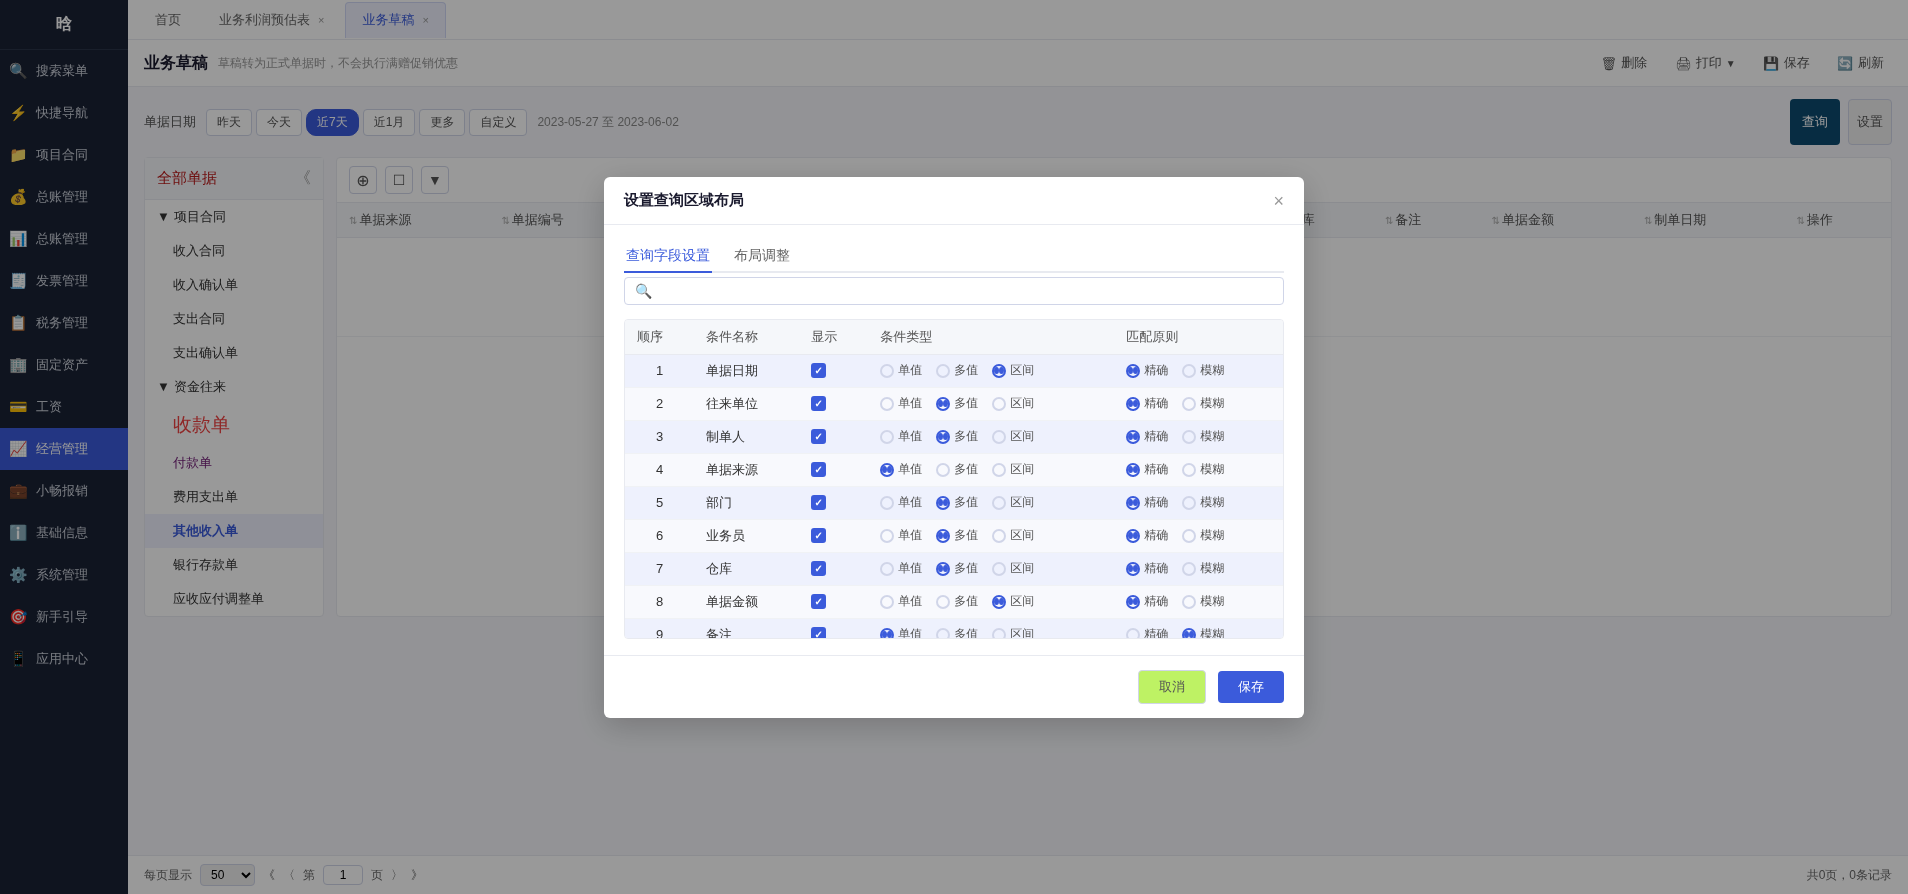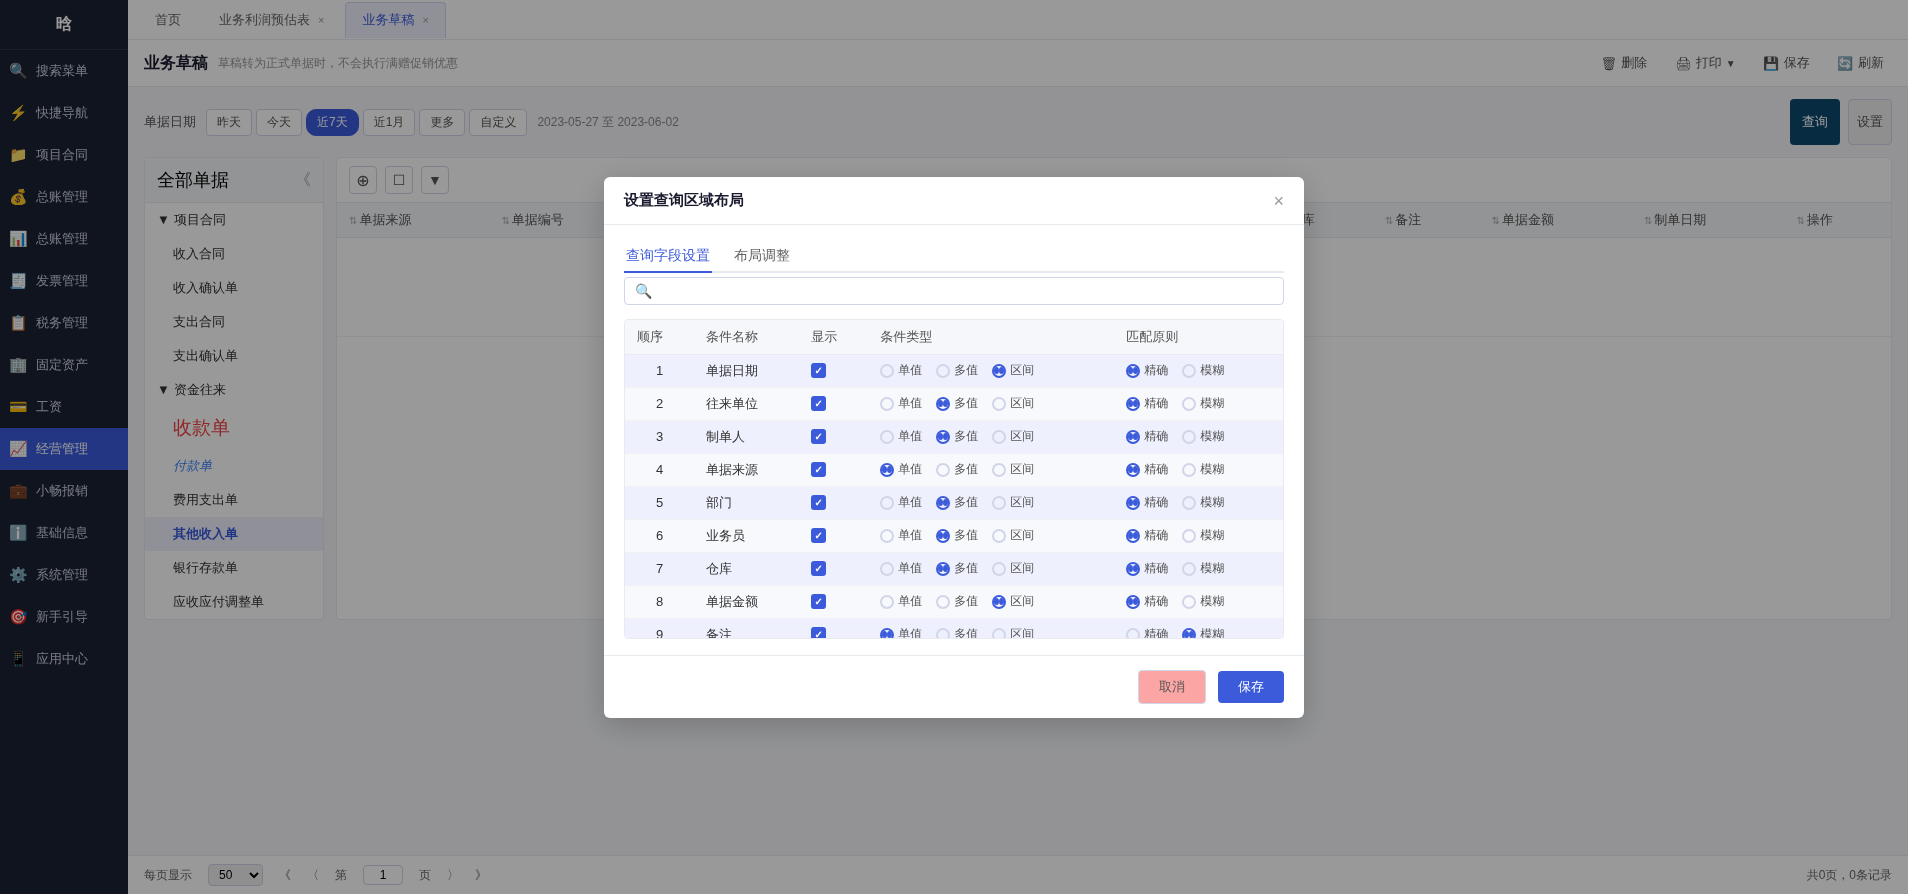--- a/index.html
+++ b/index.html
@@ -43,21 +43,21 @@
     .filter-btn.highlight { background: #3b5bdb; color: #fff; border-color: #3b5bdb; border-radius: 10px; }
     .filter-date { font-size: 12px; color: #888; }
     .table-toolbar { display: flex; align-items: center; padding: 8px 12px; border-bottom: 1px solid #e8eaf0; gap: 8px; }
     .table-toolbar-btn { width: 28px; height: 28px; display: flex; align-items: center; justify-content: center; border: 1px solid #d0d5e8; border-radius: 4px; cursor: pointer; background: #fff; color: #555; font-size: 14px; }
     .data-table { width: 100%; border-collapse: collapse; font-size: 13px; }
     .data-table th { background: #f5f7fa; padding: 8px 12px; text-align: left; font-weight: 500; color: #555; border-bottom: 1px solid #e8eaf0; white-space: nowrap; }
     .data-table td { padding: 8px 12px; border-bottom: 1px solid #f0f2f5; color: #333; white-space: nowrap; }
 
     
     .pagination-bar { display: flex; align-items: center; justify-content: space-between; padding: 8px 16px; background: #fff; border-top: 1px solid #e8eaf0; font-size: 12px; color: #666; }
-    .pagination-controls { display: flex; align-items: center; gap: 16px; }
+    .pagination-controls { display: flex; align-items: center; gap: 8px; }
     .page-input { width: 40px; border: 1px solid #d0d5e8; border-radius: 4px; padding: 2px 4px; text-align: center; font-size: 12px; }
 
     
     .overlay { position: fixed; top: 0; left: 0; width: 100%; height: 100%; background: rgba(0,0,0,0.4); z-index: 100; display: flex; align-items: center; justify-content: center; }
     .modal { background: #fff; border-radius: 6px; width: 700px; max-height: 680px; display: flex; flex-direction: column; box-shadow: 0 8px 32px rgba(0,0,0,0.2); }
     .modal-header { display: flex; align-items: flex-end; justify-content: space-between; padding: 14px 20px; border-bottom: 1px solid #e8eaf0; }
     .modal-title { font-size: 15px; font-weight: 600; color: #1a1a2e; }
     .modal-close { cursor: pointer; font-size: 18px; color: #999; line-height: 1; }
     .modal-body { flex: 1; overflow: hidden; display: flex; flex-direction: column; padding: 16px 20px; }
     .modal-tabs { display: flex; gap: 20px; border-bottom: 2px solid #e8eaf0; margin-bottom: 4px; }
@@ -80,26 +80,26 @@
     .radio-group { display: flex; align-items: center; gap: 14px; }
     .radio-item { display: flex; align-items: center; gap: 4px; font-size: 12px; color: #555; cursor: pointer; }
     .radio-circle { width: 14px; height: 14px; border-radius: 50%; border: 2px solid #d0d5e8; display: flex; align-items: center; justify-content: center; flex-shrink: 0; }
     .radio-circle.checked { border-color: #3b5bdb; }
     .radio-circle.checked::after { content: ''; width: 7px; height: 7px; border-radius: 50%; background: #3b5bdb; }
     .checkbox { width: 15px; height: 15px; border: 2px solid #3b5bdb; border-radius: 3px; background: #3b5bdb; display: flex; align-items: center; justify-content: center; cursor: pointer; }
     .checkbox::after { content: '✓'; color: #fff; font-size: 10px; font-weight: bold; }
 
     
     .modal-footer { display: flex; justify-content: flex-end; align-items: center; gap: 12px; padding: 14px 20px; border-top: 1px solid #e8eaf0; }
-    .btn-cancel { padding: 7px 20px; border: 1px solid #d0d5e8; border-radius: 4px; background: #fca5a5; color: #555; cursor: pointer; font-size: 13px; }
+    .btn-cancel { padding: 7px 20px; border: 1px solid #d0d5e8; border-radius: 4px; background: #bef264; color: #555; cursor: pointer; font-size: 13px; }
     .btn-primary { padding: 7px 20px; border: none; border-radius: 4px; background: #3b5bdb; color: #fff; cursor: pointer; font-size: 13px; }
 
     
     .section-header { display: flex; align-items: center; justify-content: space-between; padding: 10px 12px; background: #f5f7fa; border-bottom: 1px solid #e8eaf0; }
-    .section-title { font-size: 18px; font-weight: 500; color: #000000; }
+    .section-title { font-size: 15px; font-weight: 500; color: #b91c1c; }
     .section-collapse { cursor: pointer; font-size: 16px; color: #999; }
   </style>
 </head>
 <body>
 
 <div class="app-container">
 
   <nav class="sidebar">
     <div class="sidebar-logo">
       <span>晗</span>
@@ -237,21 +237,21 @@
             <span class="section-collapse">《</span>
           </div>
           <div id="left-menu-container">
               <div style="padding: 8px 12px; cursor: pointer; font-size: 13px; color: rgb(51, 51, 51); font-weight: normal;"><span style="margin-right:4px;">▼</span><span>项目合同</span></div>
               <div style="padding: 8px 28px; cursor: pointer; font-size: 13px; color: rgb(51, 51, 51); font-weight: normal;"><span>收入合同</span></div>
               <div style="padding: 8px 28px; cursor: pointer; font-size: 13px; color: rgb(51, 51, 51); font-weight: normal;"><span>收入确认单</span></div>
               <div style="padding: 8px 28px; cursor: pointer; font-size: 13px; color: rgb(51, 51, 51); font-weight: normal;"><span>支出合同</span></div>
               <div style="padding: 8px 28px; cursor: pointer; font-size: 13px; color: rgb(51, 51, 51); font-weight: normal;"><span>支出确认单</span></div>
               <div style="padding: 8px 12px; cursor: pointer; font-size: 13px; color: rgb(51, 51, 51); font-weight: normal;"><span style="margin-right:4px;">▼</span><span>资金往来</span></div>
               <div style="padding: 8px 28px; cursor: pointer; font-size: 19px; color: #ef4444; font-weight: normal;"><span>收款单</span></div>
-              <div style="padding: 8px 28px; cursor: pointer; font-size: 13px; color: #3b82f6; font-weight: normal; font-style: italic;"><span>付款单</span></div>
+              <div style="padding: 8px 28px; cursor: pointer; font-size: 13px; color: #701a75; font-weight: normal;"><span>付款单</span></div>
               <div style="padding: 8px 28px; cursor: pointer; font-size: 13px; color: rgb(51, 51, 51); font-weight: normal;"><span>费用支出单</span></div>
               <div style="padding: 8px 28px; cursor: pointer; font-size: 13px; background: rgb(238, 241, 253); color: rgb(59, 91, 219); font-weight: bold;"><span>其他收入单</span></div>
               <div style="padding: 8px 28px; cursor: pointer; font-size: 13px; color: rgb(51, 51, 51); font-weight: normal;"><span>银行存款单</span></div>
               <div style="padding: 8px 28px; cursor: pointer; font-size: 13px; color: rgb(51, 51, 51); font-weight: normal;"><span>应收应付调整单</span></div>
             </div>
         </div>
 
         <div style="flex:1;background:#fff;border:1px solid #e8eaf0;border-radius:4px;display:flex;flex-direction:column;overflow:hidden;">
           <div class="table-toolbar">
             <div class="table-toolbar-btn" style="font-size:16px;">⊕</div>

